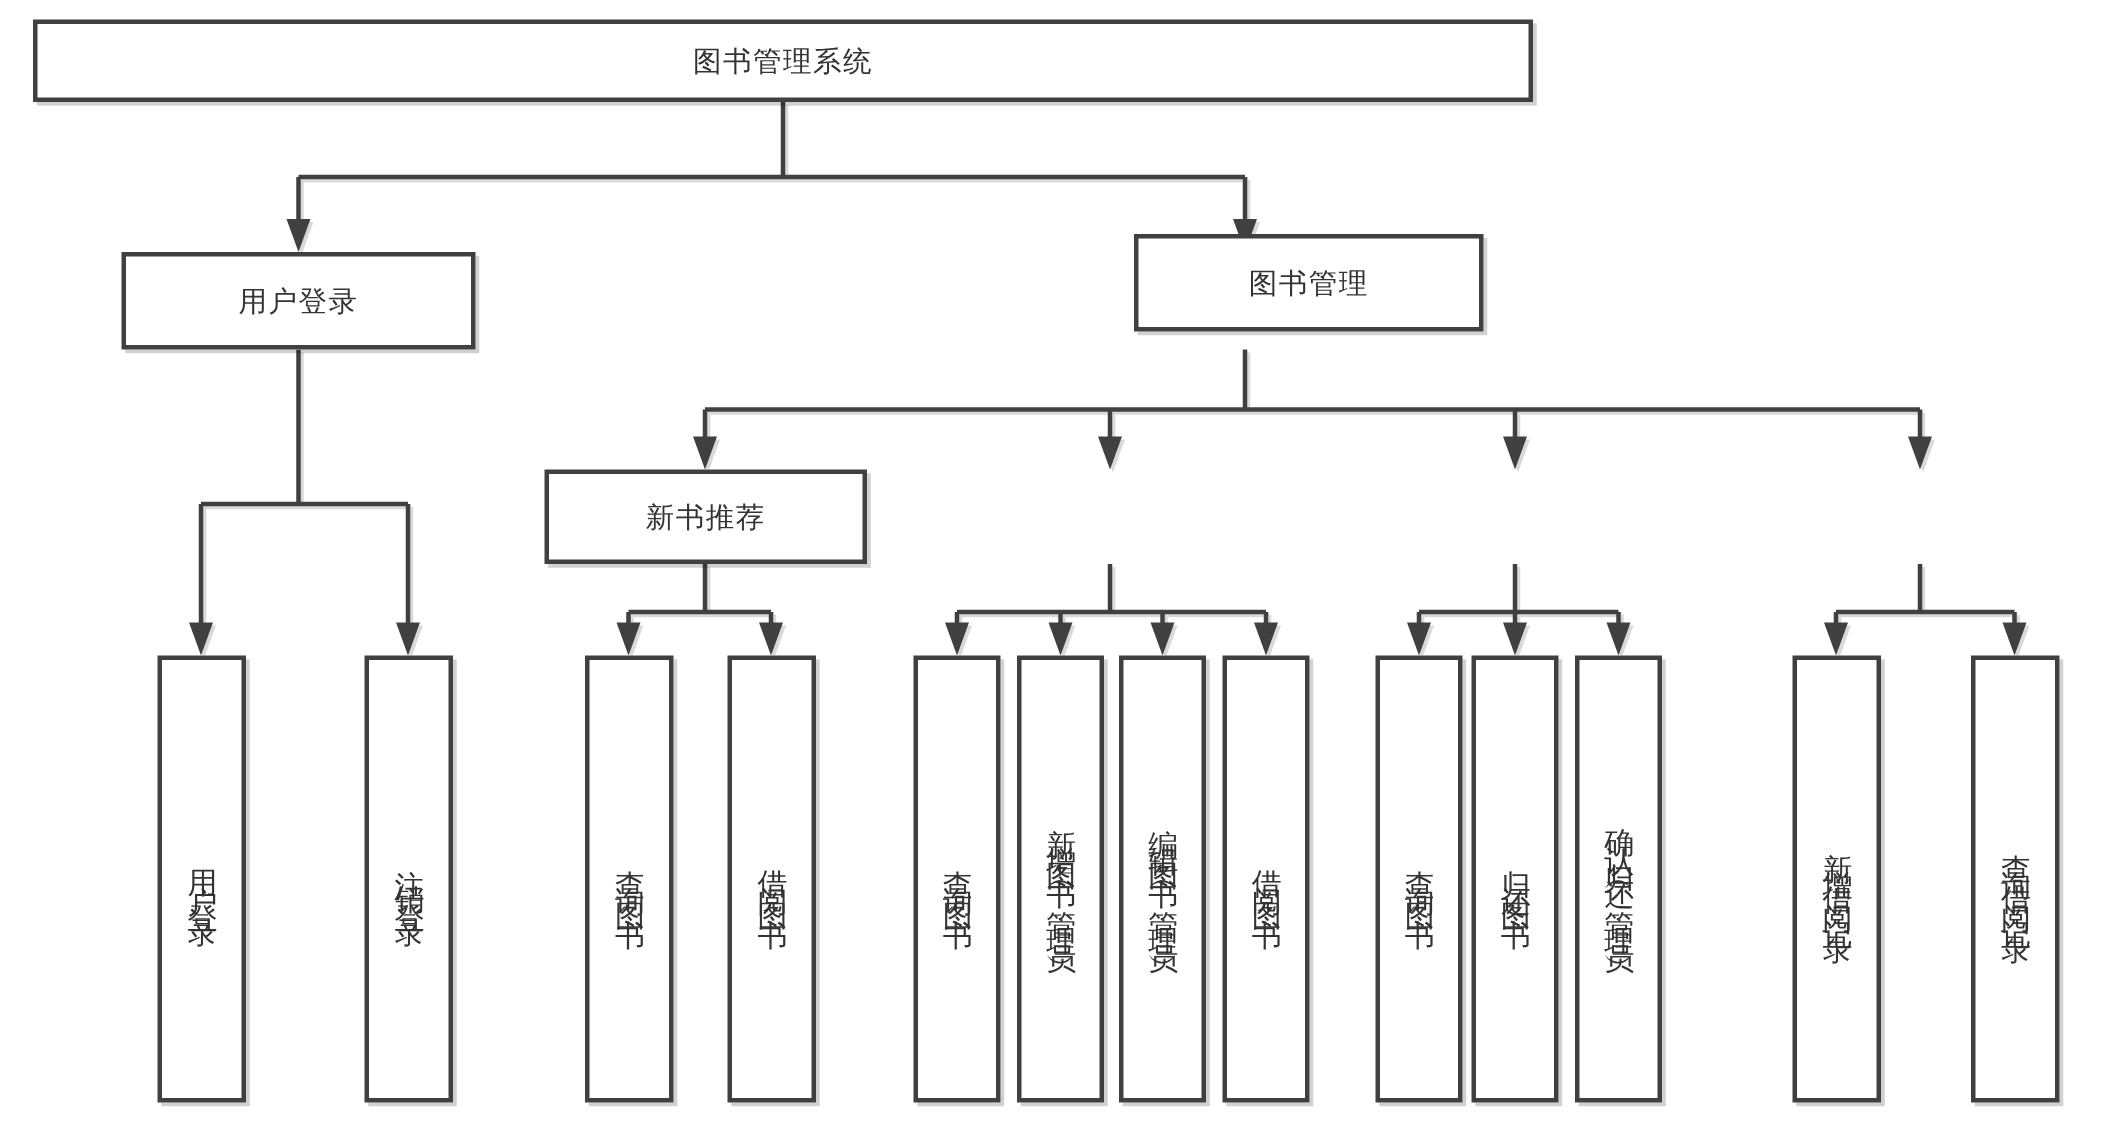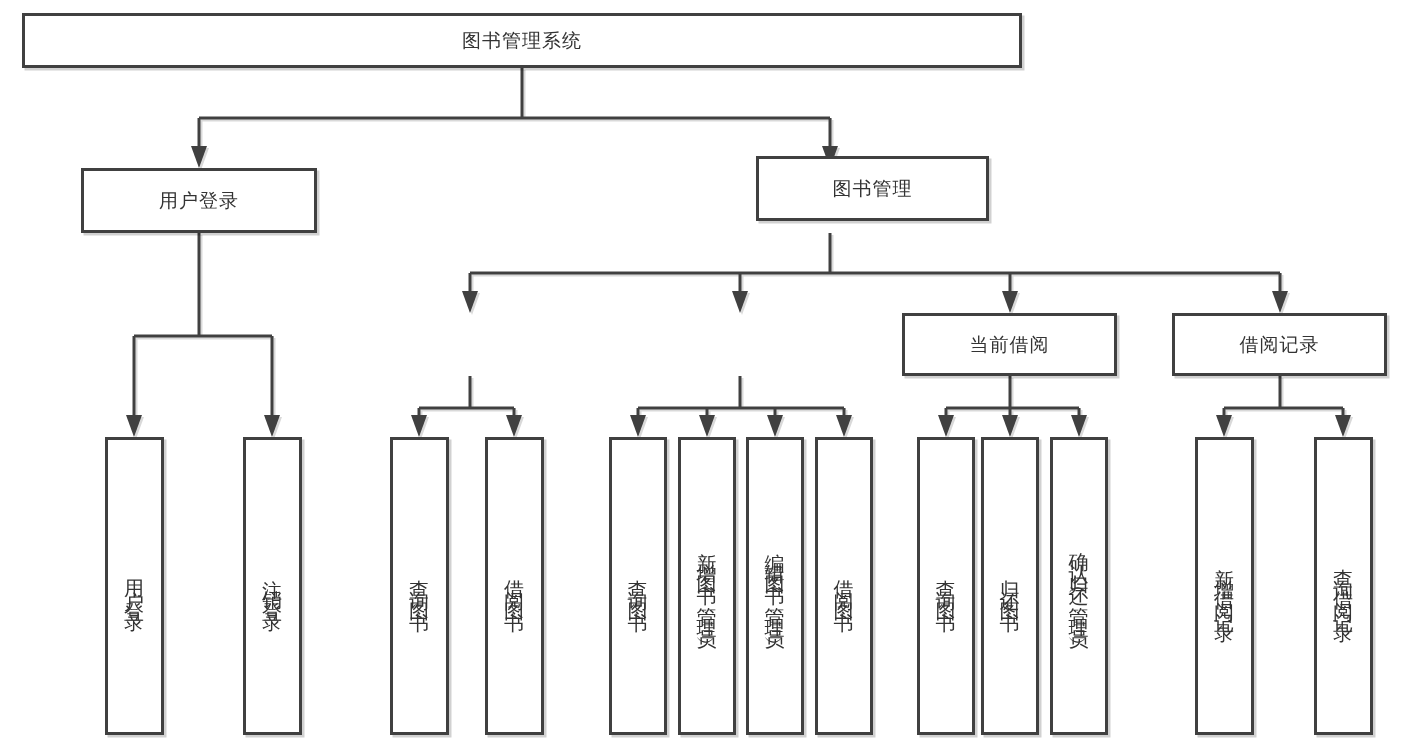--- a/index.html
+++ b/index.html
@@ -92,25 +92,22 @@
     <span class="label">图书管理系统</span>
   </div>
 
   <div class="node" style="left:81px; top:168px; width:236px; height:65px;">
     <span class="label">用户登录</span>
   </div>
   <div class="node" style="left:712px; top:156px; width:233px; height:65px;margin-left:44px;">
     <span class="label">图书管理</span>
   </div>
 
-  <div class="node" style="left:902px; top:313px; width:215px; height:63px;">
-    <span class="label">当前借阅</span>
-  </div>
-  <div class="node" style="left:1172px; top:313px; width:215px; height:63px;">
-    <span class="label">借阅记录</span>
+  <div class="node" style="left:363px; top:313px; width:215px; height:63px;">
+    <span class="label">新书推荐</span>
   </div>
 
   <div class="vnode" style="left:105px; top:437px; width:59px; height:298px;">
     <span class="label">用户登录</span>
   </div>
   <div class="vnode" style="left:243px; top:437px; width:59px; height:298px;">
     <span class="label">注销登录</span>
   </div>
 
   <div class="vnode" style="left:390px; top:437px; width:59px; height:298px;">

